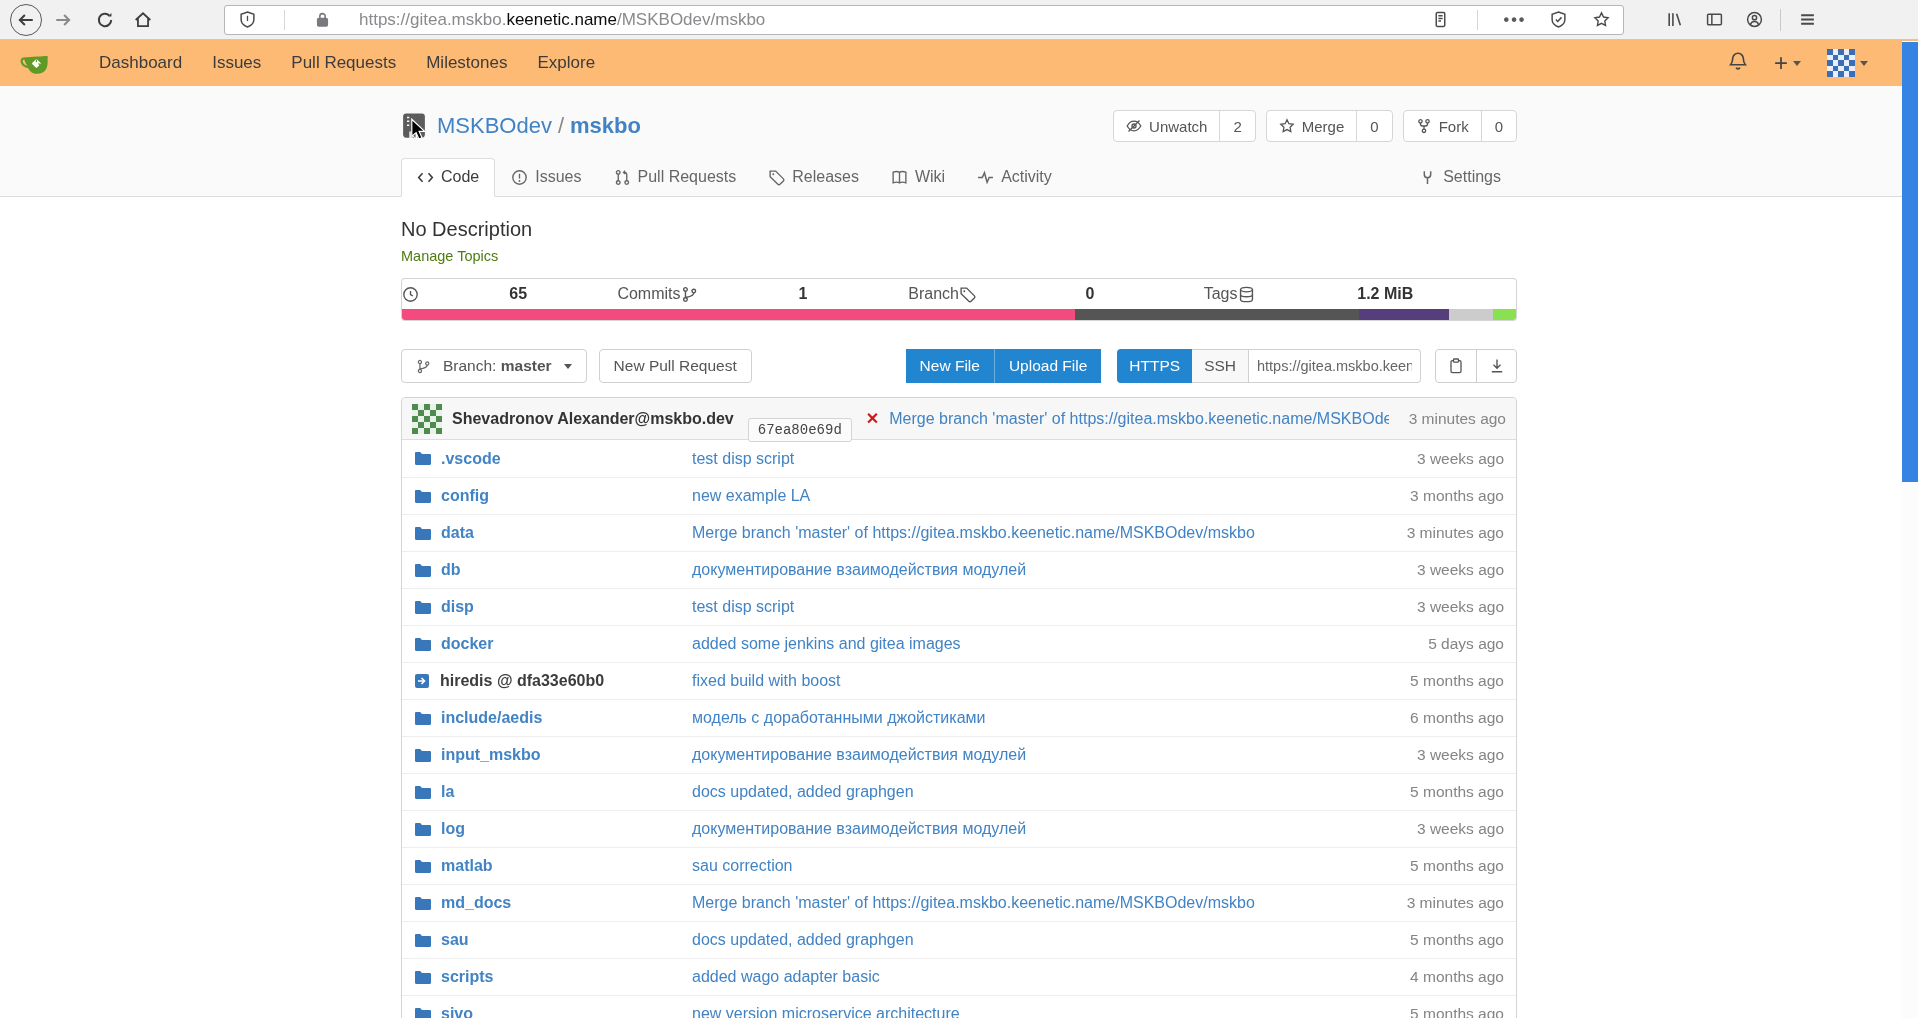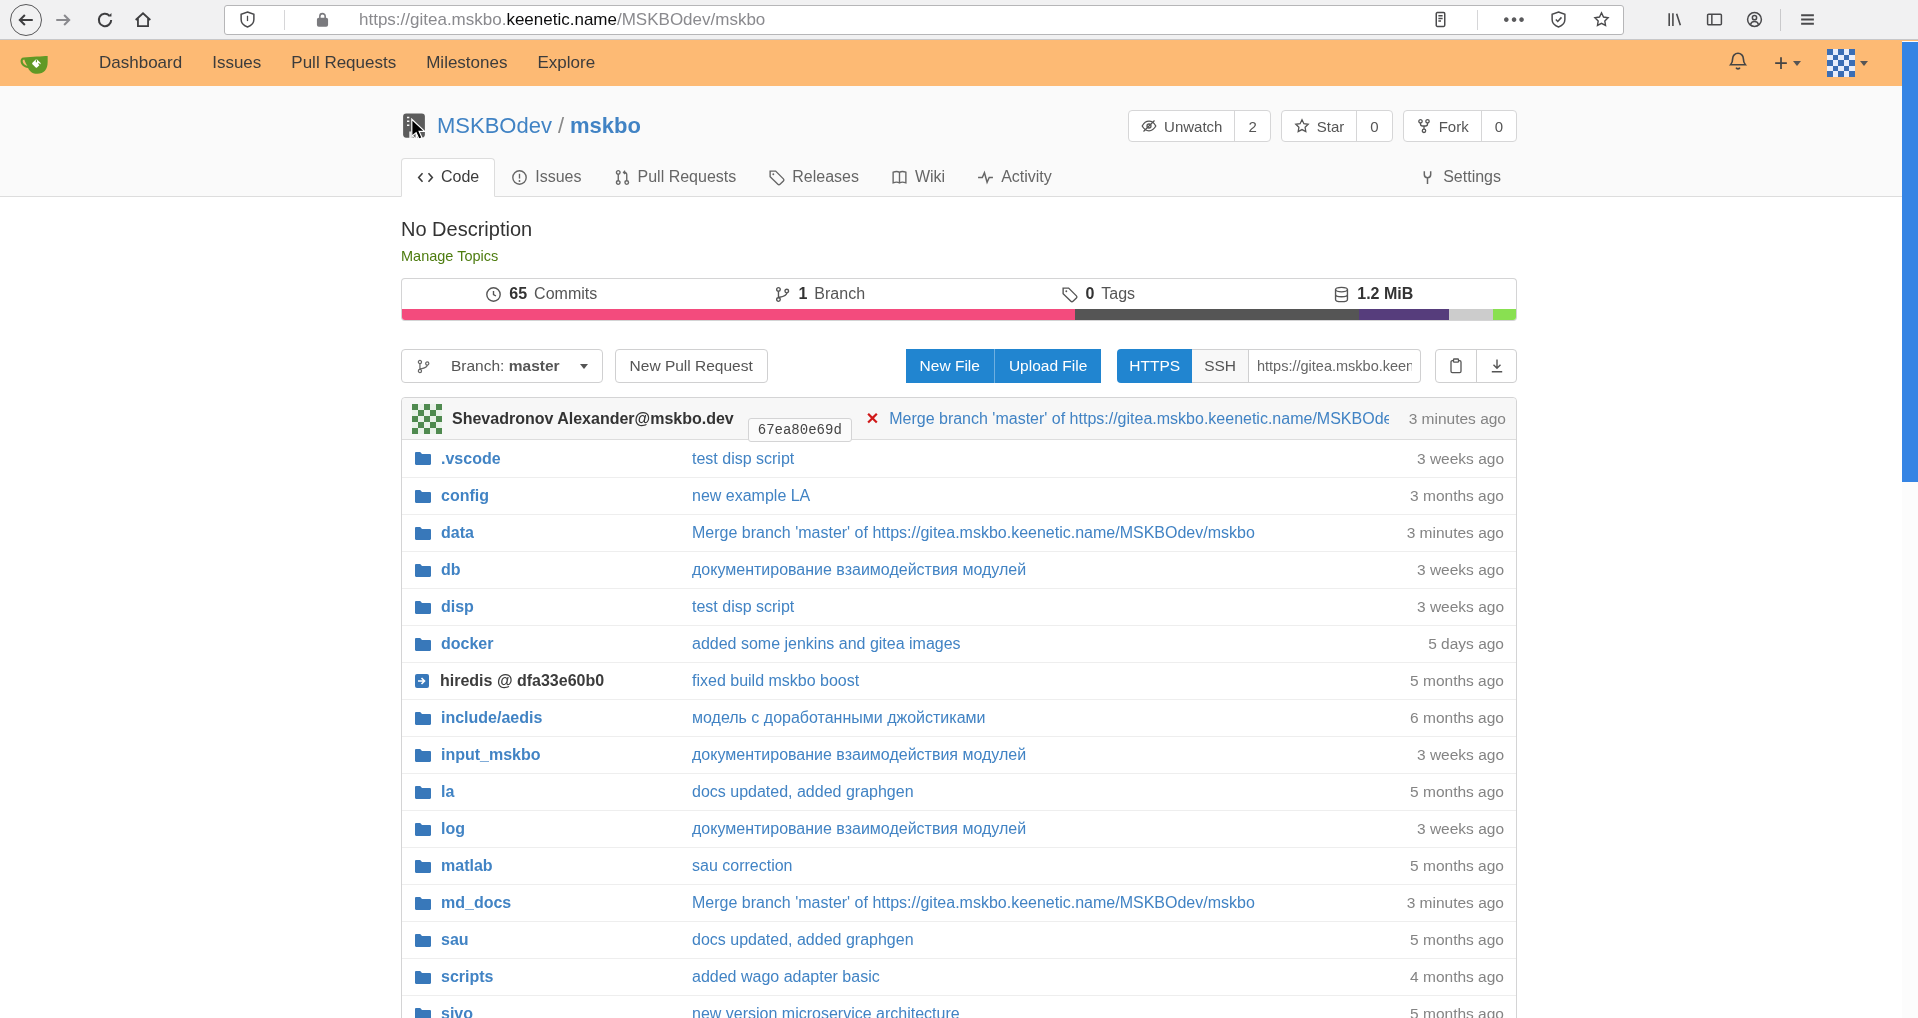--- a/index.html
+++ b/index.html
@@ -58,30 +58,30 @@
   .tab.active { background:#fff; border-color:#ddd #ddd #fff; border-radius:4px 4px 0 0; color:#3c3c3c;}
   .tab.right { margin-left:auto; }
 
   
   .main { padding-top:21px; }
   .desc-title { font-size:20px; color:#333; }
   .manage-topics { font-size:14.5px; color:#4d7c0f; margin-top:7px; display:inline-block; text-decoration:none;}
 
   .stats-seg { margin-top:13px; border:1px solid #d4d4d5; border-bottom:none; border-radius:4px 4px 0 0;
                display:flex; height:31px; background:#fff;}
-  .stat { flex:1; display:flex; align-items:center; justify-content:center; gap:7px;
+  .stat { flex:1; display:flex; align-items:center; justify-content:space-between; gap:7px;
           font-size:16px; color:#555; }
   .stat svg { width:17px; height:17px; color:#555;}
   .stat b { color:#333; }
   .lang-bar { display:flex; height:12px; border-radius:0 0 4px 4px; overflow:hidden;
               border:1px solid #d4d4d5; border-top:none; }
   .lang-bar .seg { height:100%; }
 
   .branch-row { margin-top:28px; display:flex; align-items:center; }
-  .btn-basic { height:34px; display:flex; align-items:center; gap:20px; background:#fff;
+  .btn-basic { height:34px; display:flex; align-items:center; gap:12px; background:#fff;
                border:1px solid #d0d0d1; border-radius:4px; padding:0 14px; font-size:15.5px;
                color:#555; cursor:pointer; }
   .btn-basic svg { width:15px; height:15px; }
   .btn-basic + .btn-basic { margin-left:12px; }
   .right-ctrls { margin-left:auto; display:flex; align-items:center; }
   .blue-group { display:flex; border-radius:0; overflow:hidden;justify-content:flex-end; }
   .btn-blue { height:34px; background:#2185d0; color:#fff; border:none; font-size:15.5px;
               padding:0 14px; display:flex; align-items:center; cursor:pointer;
               font-family:"Liberation Sans", sans-serif;}
   .blue-group .btn-blue + .btn-blue { border-left:1px solid rgba(255,255,255,.35); }
@@ -288,21 +288,21 @@
               </svg>
             <span>Unwatch</span>
           </span>
           <span class="act-count">2</span>
         </div>
         <div class="act-btn">
           <span class="act-main">
             <svg viewBox="0 0 16 16" fill="none" stroke="currentColor" stroke-width="1.3">
                 <path d="M8 1.8l1.9 3.9 4.3.6-3.1 3 .7 4.3L8 11.6l-3.8 2 .7-4.3-3.1-3 4.3-.6z"></path>
               </svg>
-            <span>Star</span>
+            <span>Merge</span>
           </span>
           <span class="act-count">0</span>
         </div>
         <div class="act-btn">
           <span class="act-main">
             <svg viewBox="0 0 16 16" fill="none" stroke="currentColor" stroke-width="1.3">
                 <circle cx="4.5" cy="3.3" r="1.7"></circle>
                 <circle cx="11.5" cy="3.3" r="1.7"></circle>
                 <circle cx="8" cy="12.8" r="1.7"></circle>
                 <path d="M4.5 5v1a2 2 0 0 0 2 2h3a2 2 0 0 0 2-2V5M8 8v3"></path>
@@ -570,21 +570,21 @@
   <div class="file-row">
     <span class="cell-name">
 
       <svg class="submodule-ic" viewBox="0 0 16 16">
         <rect x="1" y="1" width="14" height="14" rx="2" fill="#3878ba"></rect>
         <path d="M4 8h6M7.5 5L10.5 8 7.5 11" stroke="#fff" stroke-width="1.6" fill="none"></path>
       </svg>
       <a href="#" class="plain-name">hiredis @ dfa33e60b0</a>
     </span>
     <span class="cell-msg">
-      <a href="#">fixed build mskbo boost</a>
+      <a href="#">fixed build with boost</a>
     </span>
     <span class="cell-time">5 months ago</span>
   </div>
 
   <div class="file-row">
     <span class="cell-name">
       <svg class="folder-ic" viewBox="0 0 17 15">
         <path d="M1 2.2C1 1.5 1.5 1 2.2 1h4l1.8 2h7.8c.7 0 1.2.5 1.2 1.2v8.6c0 .7-.5 1.2-1.2 1.2H2.2C1.5 14 1 13.5 1 12.8z" fill="currentColor"></path>
       </svg>
 

